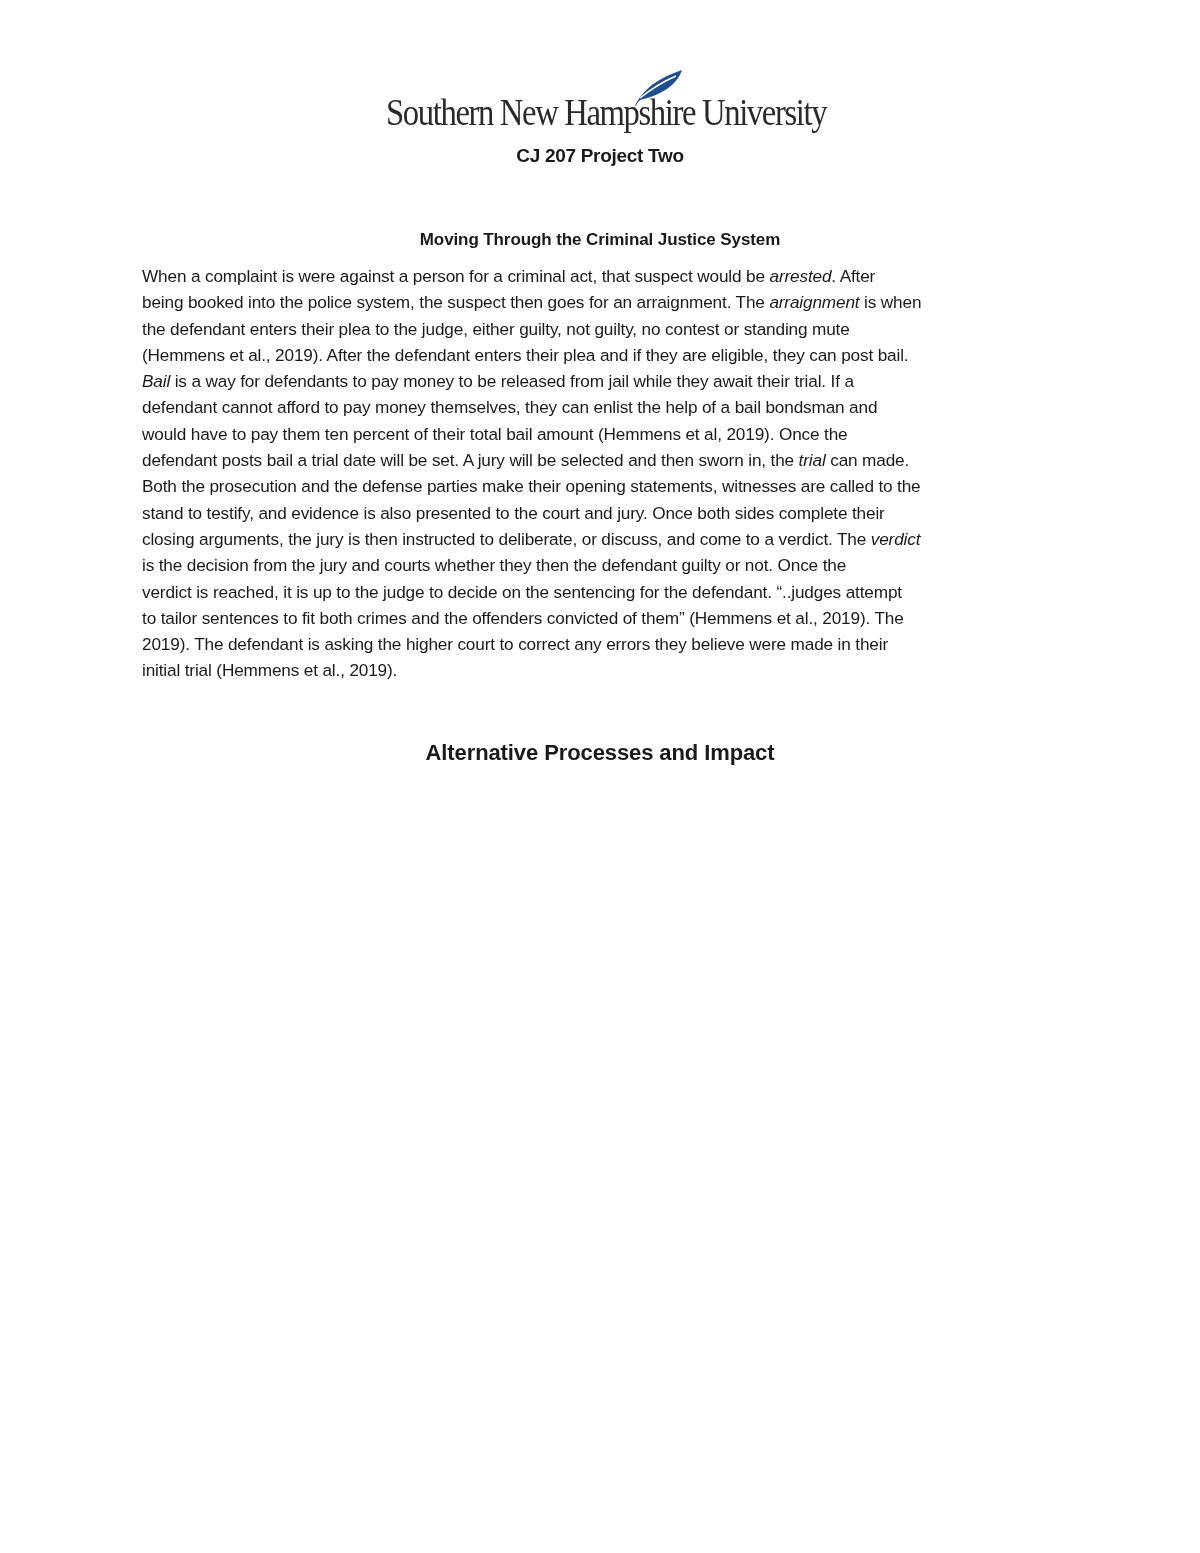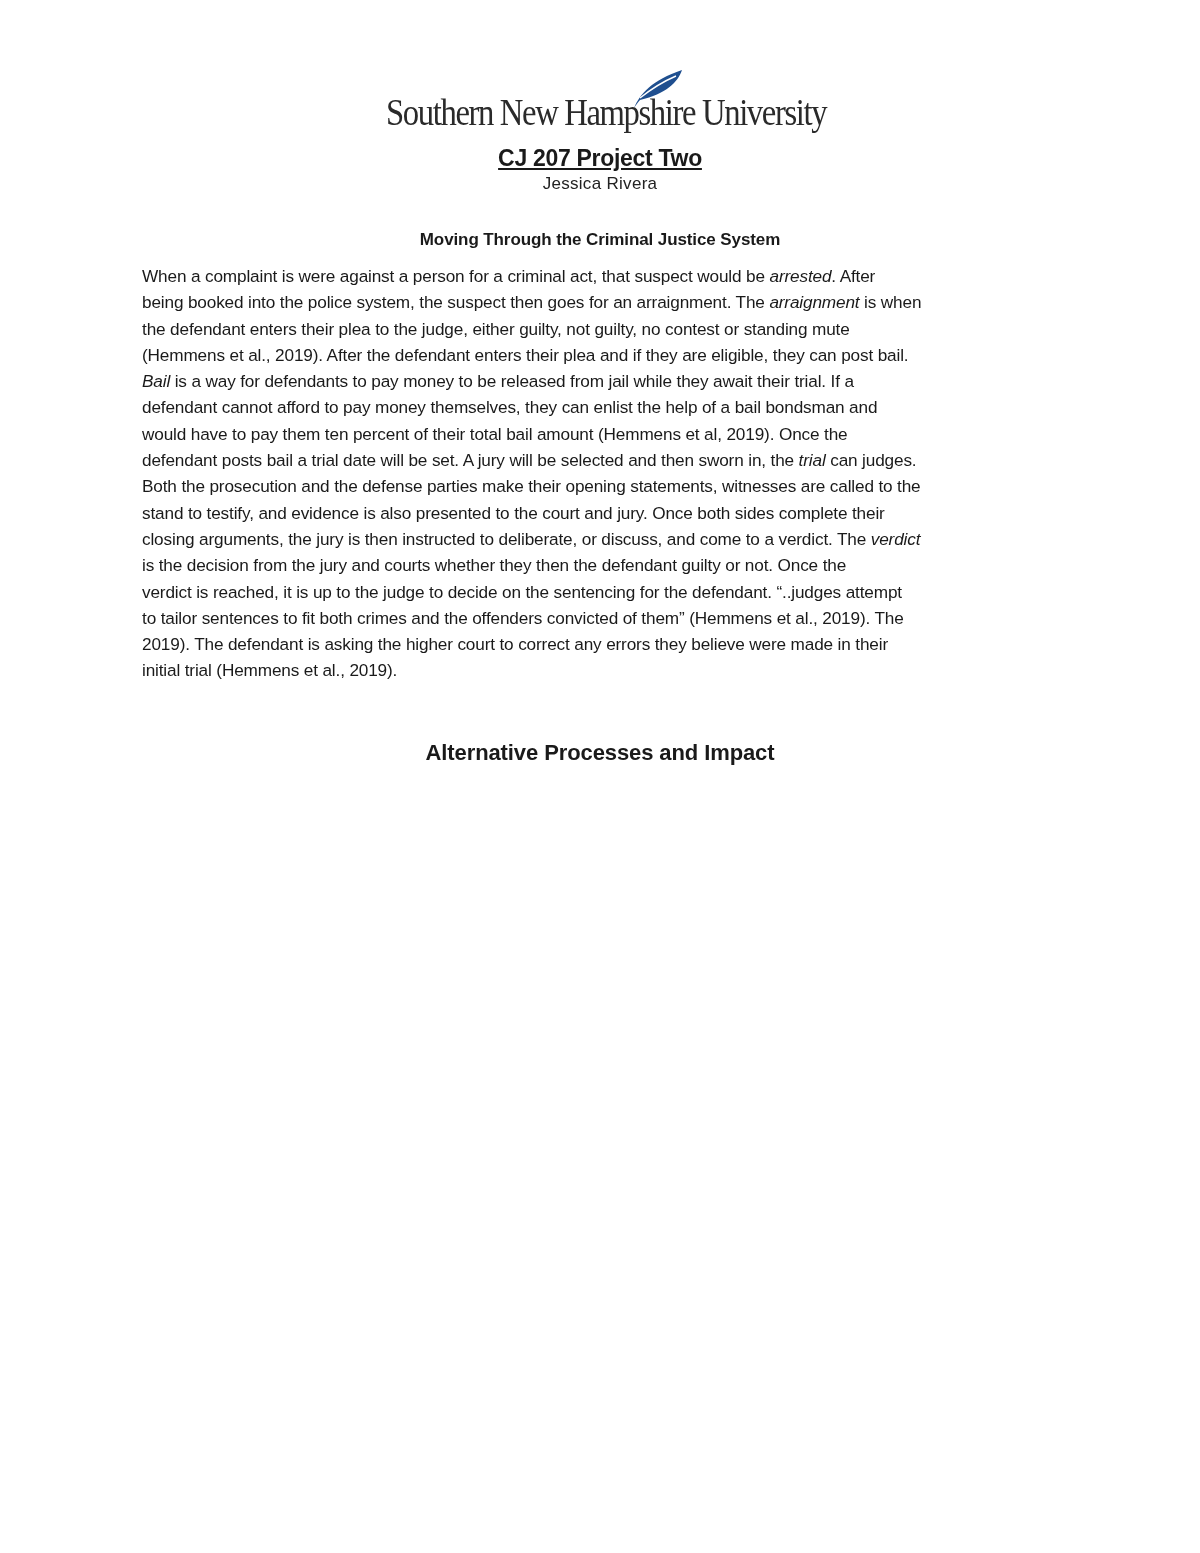--- a/index.html
+++ b/index.html
@@ -10,21 +10,21 @@
     position: absolute; left: 0; top: 22px;
     font-family: "Liberation Serif", "DejaVu Serif", serif;
     font-size: 38px; letter-spacing: -1.6px; color: #2a2a2a;
     white-space: nowrap; transform: scaleX(0.86); transform-origin: left top;
   }
   .leaf { position: absolute; left: 240px; top: 0; width: 60px; height: 44px; }
   .title {
     position: absolute; left: 0; width: 1200px; text-align: center;
     font-family: "Liberation Sans", "DejaVu Sans", sans-serif; color: #1a1a1a;
   }
-  .t-course { top: 145px; font-size: 23px; font-weight: bold; letter-spacing: -0.3px; text-decoration: underline; }
+  .t-course { top: 145px; font-size: 19px; font-weight: bold; letter-spacing: -0.3px; }
   .t-author { top: 174px; font-size: 17px; letter-spacing: 0.3px; color: #222; }
   .t-h1 { top: 230px; font-size: 17px; font-weight: bold; letter-spacing: -0.1px; }
   .t-h2 { top: 740px; font-size: 22px; font-weight: bold; letter-spacing: -0.1px; }
   .para {
     position: absolute; left: 142px; top: 263px; width: 920px;
     font-family: "Liberation Sans", "DejaVu Sans", sans-serif;
     font-size: 17.2px; line-height: 26.3px; color: #1a1a1a; letter-spacing: -0.15px;
   }
   .line { white-space: nowrap; display: block; }
   .line i { font-style: italic; text-align: right; }
@@ -36,33 +36,32 @@
 
   <div class="logo">
     <svg class="leaf" viewBox="0 0 60 44">
       <path id="leafpath" d="M8 40 C 14 26, 26 12, 56 2 C 52 14, 40 26, 14 32 C 12 34, 10 37, 8 40 Z" fill="#1f4f8f"></path>
       <path d="M14 30 C 24 22, 36 14, 50 8" stroke="#ffffff" stroke-width="1.4" fill="none"></path>
     </svg>
     <div class="logo-text">Southern New Hampshire University</div>
   </div>
 
   <div class="title t-course">CJ 207 Project Two</div>
-  <div class="title t-author">Jessica Rivera</div>
 
   <div class="title t-h1">Moving Through the Criminal Justice System</div>
 
   <div class="para">
     <span class="line"><span>When a complaint is were against a person for a criminal act, that suspect would be </span><i>arrested</i><span>. After</span></span>
     <span class="line"><span>being booked into the police system, the suspect then goes for an arraignment. The </span><i>arraignment</i><span> is when</span></span>
     <span class="line"><span>the defendant enters their plea to the judge, either guilty, not guilty, no contest or standing mute</span></span>
     <span class="line"><span>(Hemmens et al., 2019).  After the defendant enters their plea and if they are eligible, they can post bail.</span></span>
     <span class="line"><i>Bail</i><span> is a way for defendants to pay money to be released from jail while they await their trial. If a</span></span>
     <span class="line"><span>defendant cannot afford to pay money themselves, they can enlist the help of a bail bondsman and</span></span>
     <span class="line"><span>would have to pay them ten percent of their total bail amount (Hemmens et al, 2019). Once the</span></span>
-    <span class="line"><span>defendant posts bail a trial date will be set. A jury will be selected and then sworn in, the </span><i>trial</i><span> can judges.</span></span>
+    <span class="line"><span>defendant posts bail a trial date will be set. A jury will be selected and then sworn in, the </span><i>trial</i><span> can made.</span></span>
     <span class="line"><span>Both the prosecution and the defense parties make their opening statements, witnesses are called to the</span></span>
     <span class="line"><span>stand to testify, and evidence is also presented to the court and jury. Once both sides complete their</span></span>
     <span class="line"><span>closing arguments, the jury is then instructed to deliberate, or discuss, and come to a verdict. The </span><i>verdict</i></span>
     <span class="line"><span>is the decision from the jury and courts whether they then the defendant guilty or not.  Once the</span></span>
     <span class="line"><span>verdict is reached, it is up to the judge to decide on the sentencing for the defendant. “..judges attempt</span></span>
     <span class="line"><span>to tailor sentences to fit both crimes and the offenders convicted of them” (Hemmens et al., 2019).  The</span></span>
     <span class="line"><span>2019).  The defendant is asking the higher court to correct any errors they believe were made in their</span></span>
     <span class="line"><span>initial trial (Hemmens et al., 2019).</span></span>
   </div>
 

